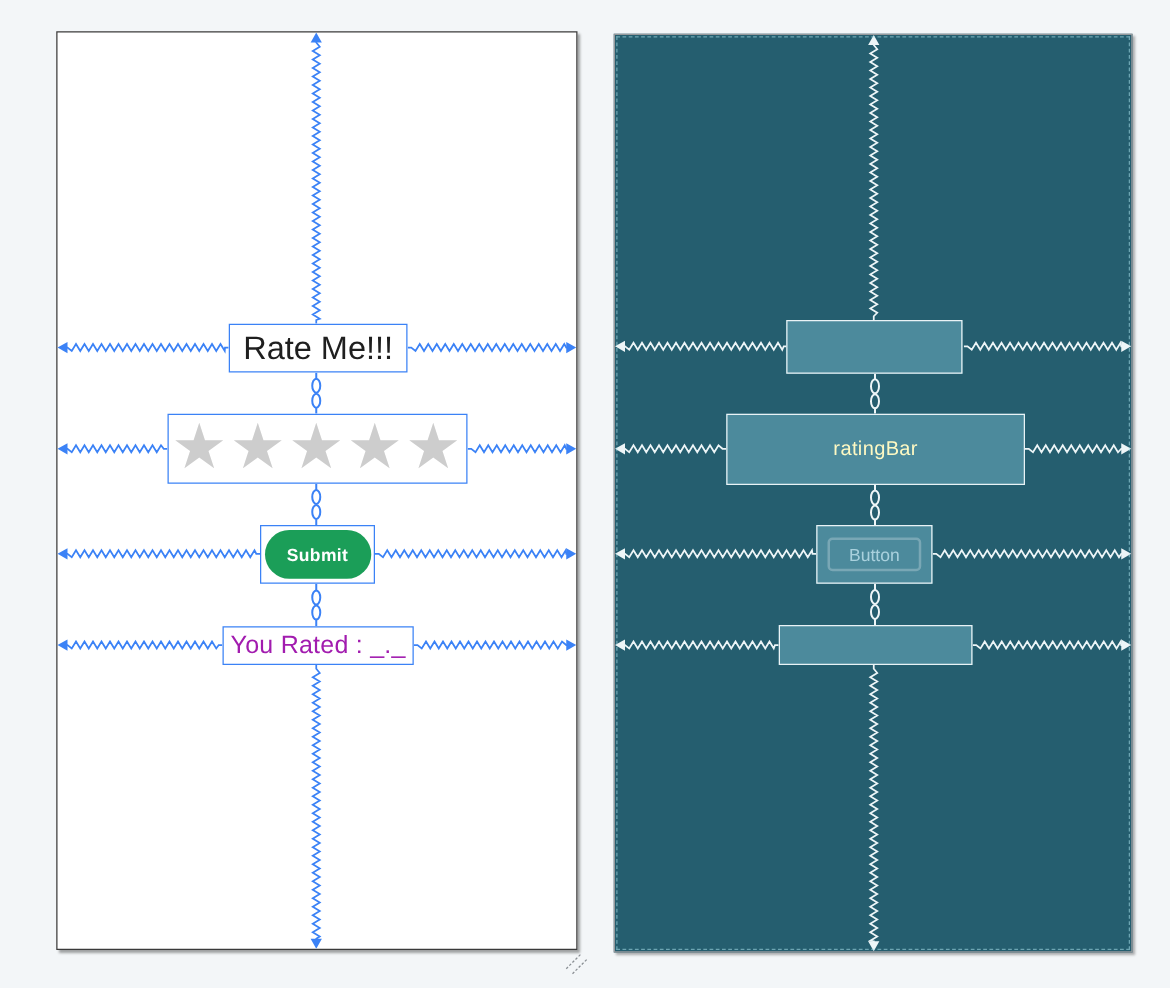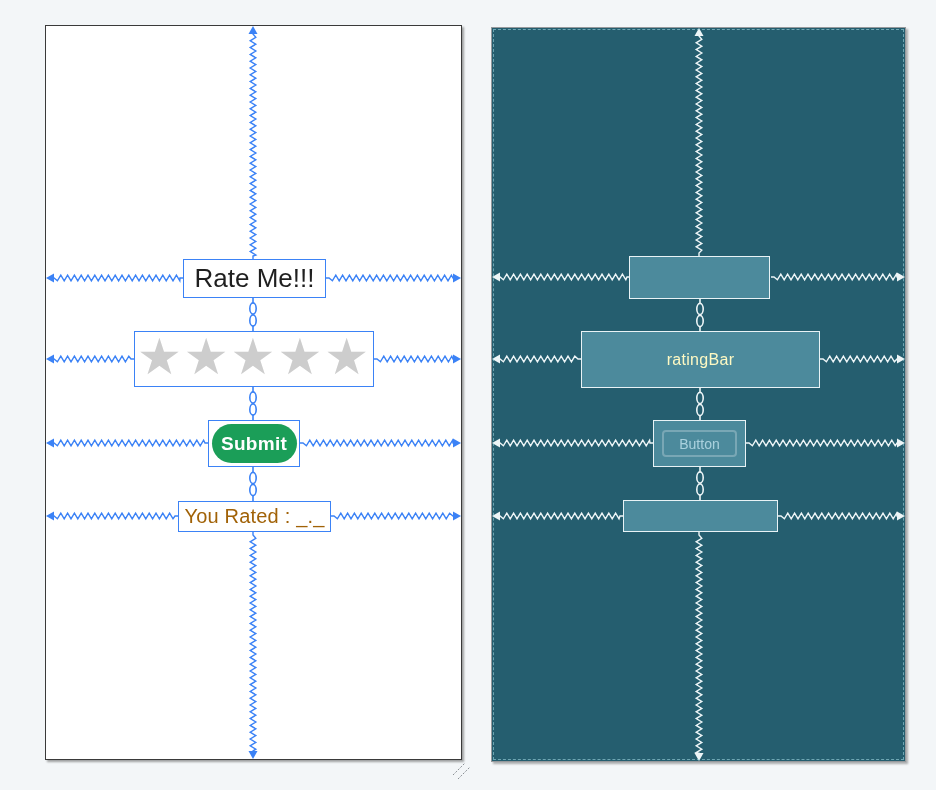--- a/index.html
+++ b/index.html
@@ -48,23 +48,23 @@
     font-size:50px;line-height:1;color:#cdcdcd;
     letter-spacing:2px;white-space:nowrap;margin-top:-4px;
   }
   .submit-pill{
     width:85px;height:39px;border-radius:20px;
     background:#1b9e58;
     display:flex;align-items:center;justify-content:center;
     cursor:pointer;
   }
   .submit-pill span{
-    color:#ffffff;font-size:19px;font-weight:bold;letter-spacing:.3px;text-align:right;
-  }
-  .rated-text{font-size:20px;color:#a16207;white-space:nowrap;letter-spacing:.2px;}
+    color:#ffffff;font-size:14px;font-weight:bold;letter-spacing:.3px;text-align:right;
+  }
+  .rated-text{font-size:20px;color:#a21caf;white-space:nowrap;letter-spacing:.2px;}
   
   .bp-box{
     position:absolute;
     background:#4c8a9c;
     border:1.5px solid #e9f3f6;
     display:flex;align-items:center;justify-content:center;
     box-sizing:border-box;
   }
   .bp-label{font-size:16px;color:#fef9c3;letter-spacing:.3px;}
   .bp-button-inner{

